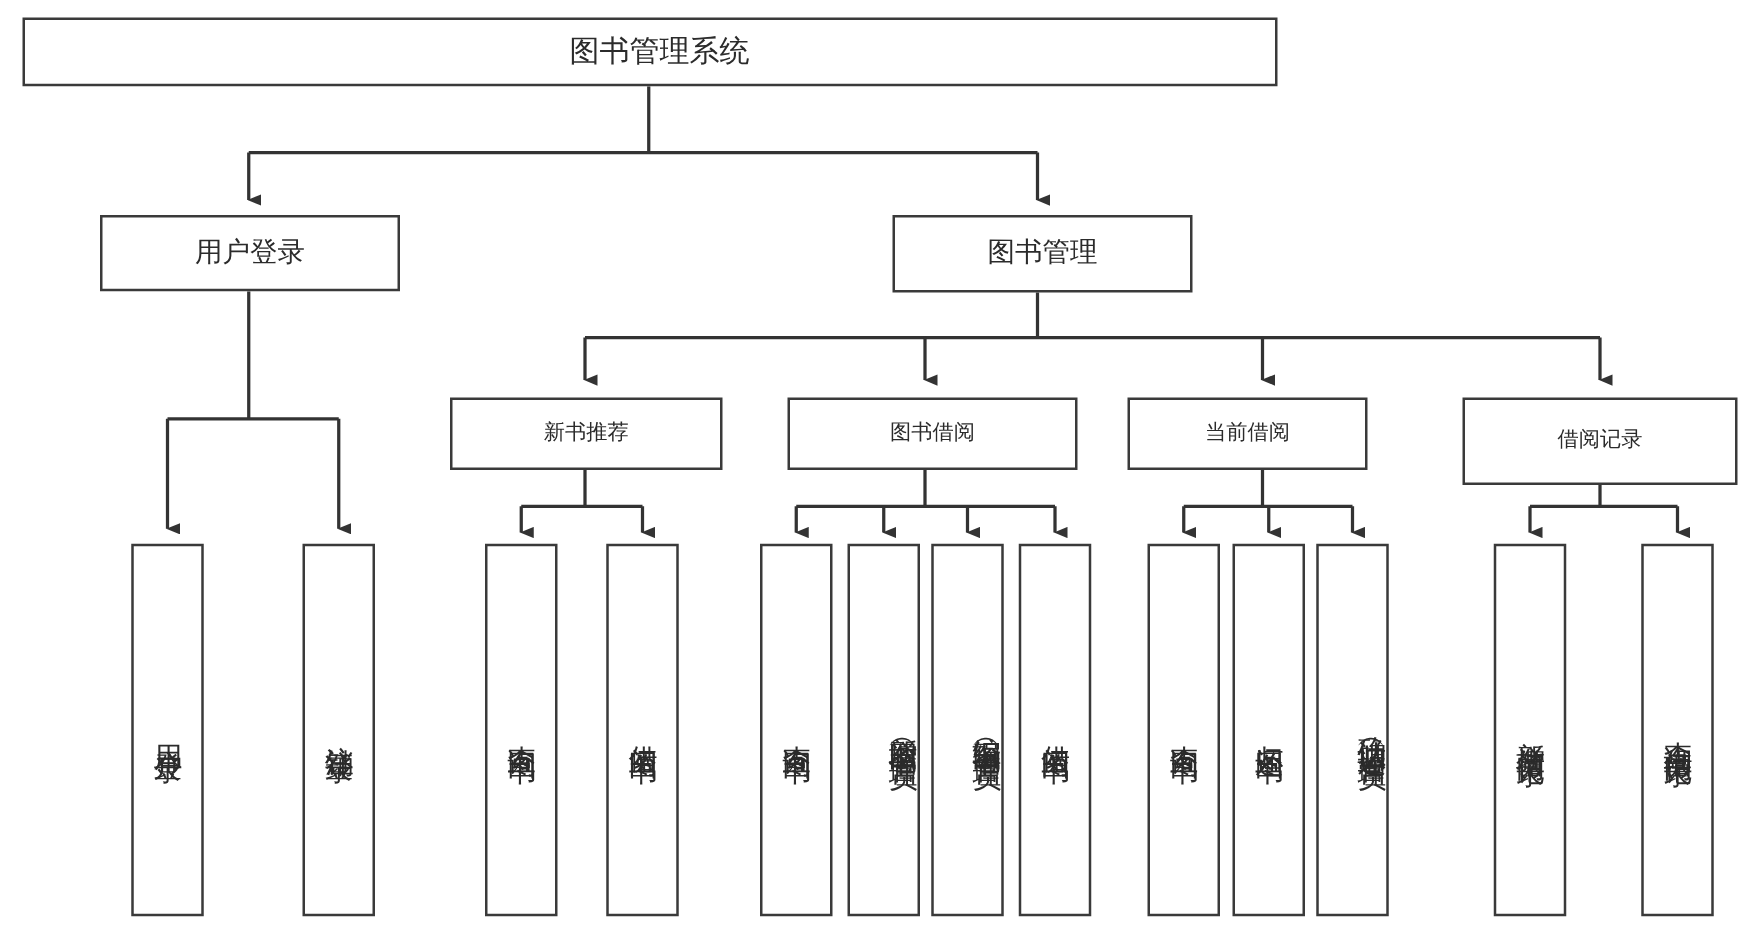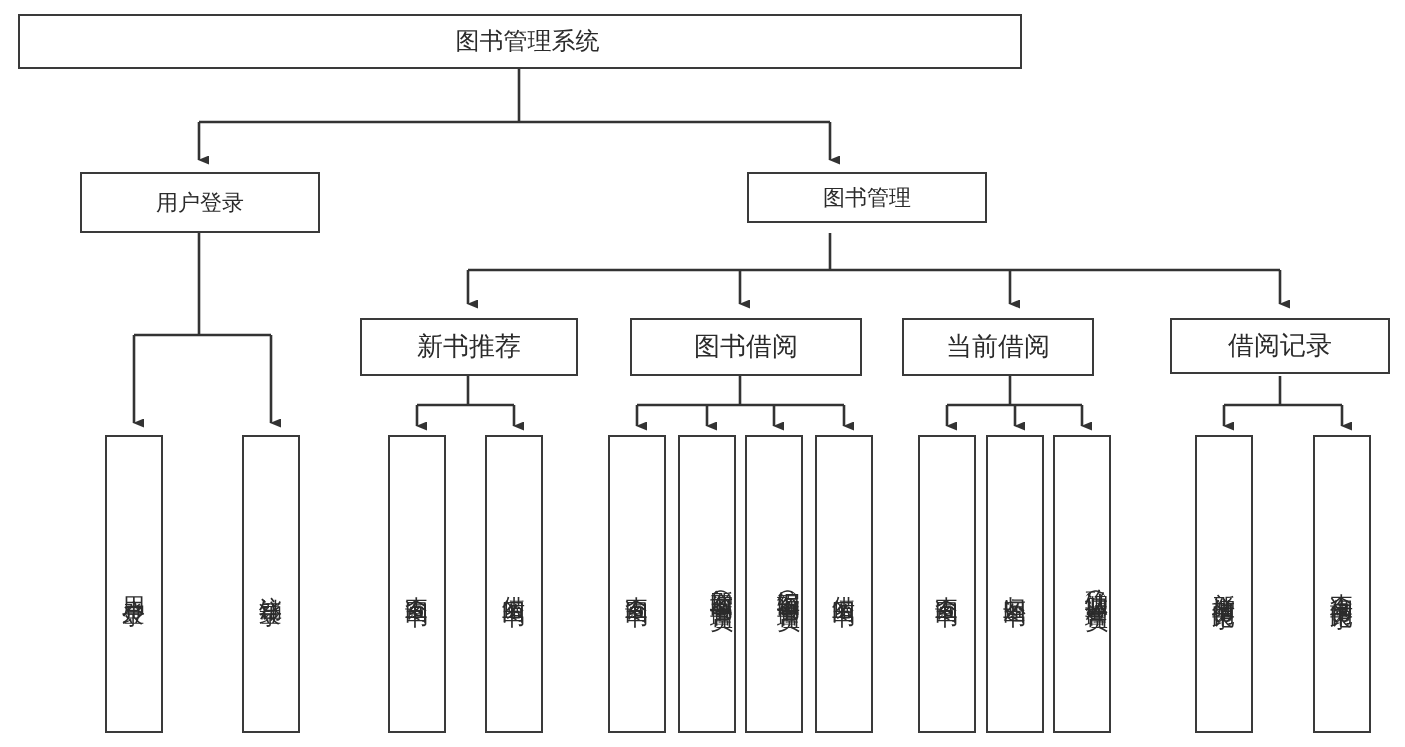--- a/index.html
+++ b/index.html
@@ -35,21 +35,21 @@
     text-align: center;
     line-height: 1.05;
   }
   .node.root {
     font-size: 24px;
   }
   .node.level1 {
     font-size: 22px;
   }
   .node.level2 {
-    font-size: 26px;
+    font-size: 17px;
     align-items: center;
   }
   .node.leaf {
     writing-mode: vertical-rl;
     text-orientation: upright;
     letter-spacing: 3px;
     font-size: 23px;
     align-items: center;
     justify-content: center;
     padding: 6px 0;
@@ -124,34 +124,34 @@
     </g>
   </svg>
 
   <div class="node root" style="left:18px; top:14px; width:1004px; height:55px;padding-left:15px;">
     <span>图书管理系统</span>
   </div>
 
   <div class="node level1" style="left:80px; top:172px; width:240px; height:61px;">
     <span>用户登录</span>
   </div>
-  <div class="node level1" style="left:747px; top:172px; width:240px; height:51px;">
+  <div class="node level1" style="left:714px; top:172px; width:240px; height:62px;">
     <span>图书管理</span>
   </div>
 
   <div class="node level2" style="left:360px; top:318px; width:218px; height:58px;">
     <span>新书推荐</span>
   </div>
   <div class="node level2" style="left:630px; top:318px; width:232px; height:58px;">
     <span>图书借阅</span>
   </div>
   <div class="node level2" style="left:902px; top:318px; width:192px; height:58px;">
     <span>当前借阅</span>
   </div>
-  <div class="node level2" style="left:1170px; top:318px; width:220px; height:56px;">
+  <div class="node level2" style="left:1170px; top:318px; width:220px; height:70px;">
     <span>借阅记录</span>
   </div>
 
   <div class="node leaf" style="left:105px; top:435px; width:58px; height:298px;">
     <span>用户登录</span>
   </div>
   <div class="node leaf" style="left:242px; top:435px; width:58px; height:298px;">
     <span>注销登录</span>
   </div>
 

